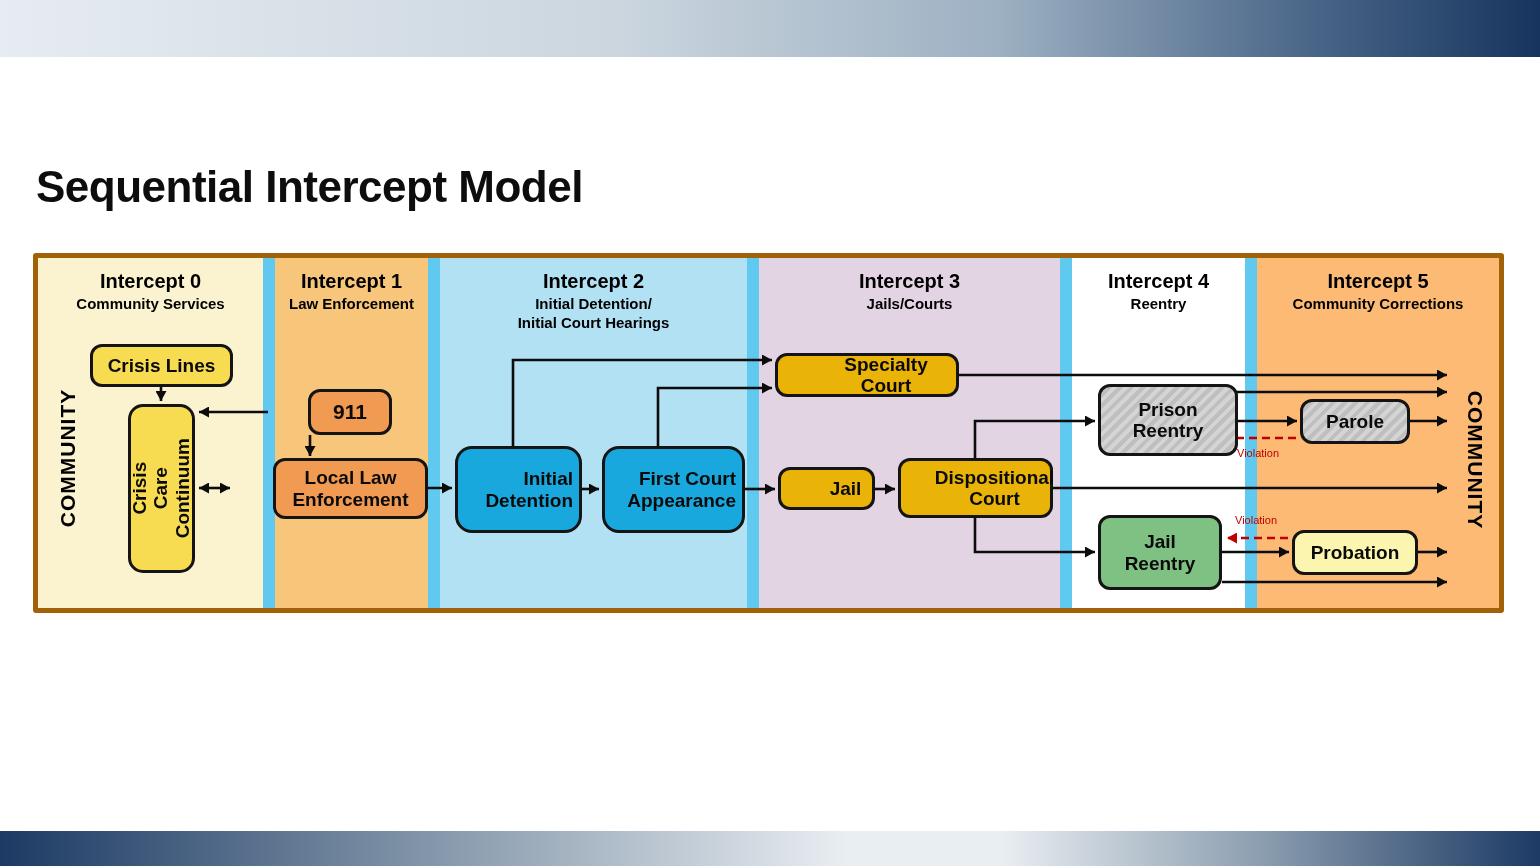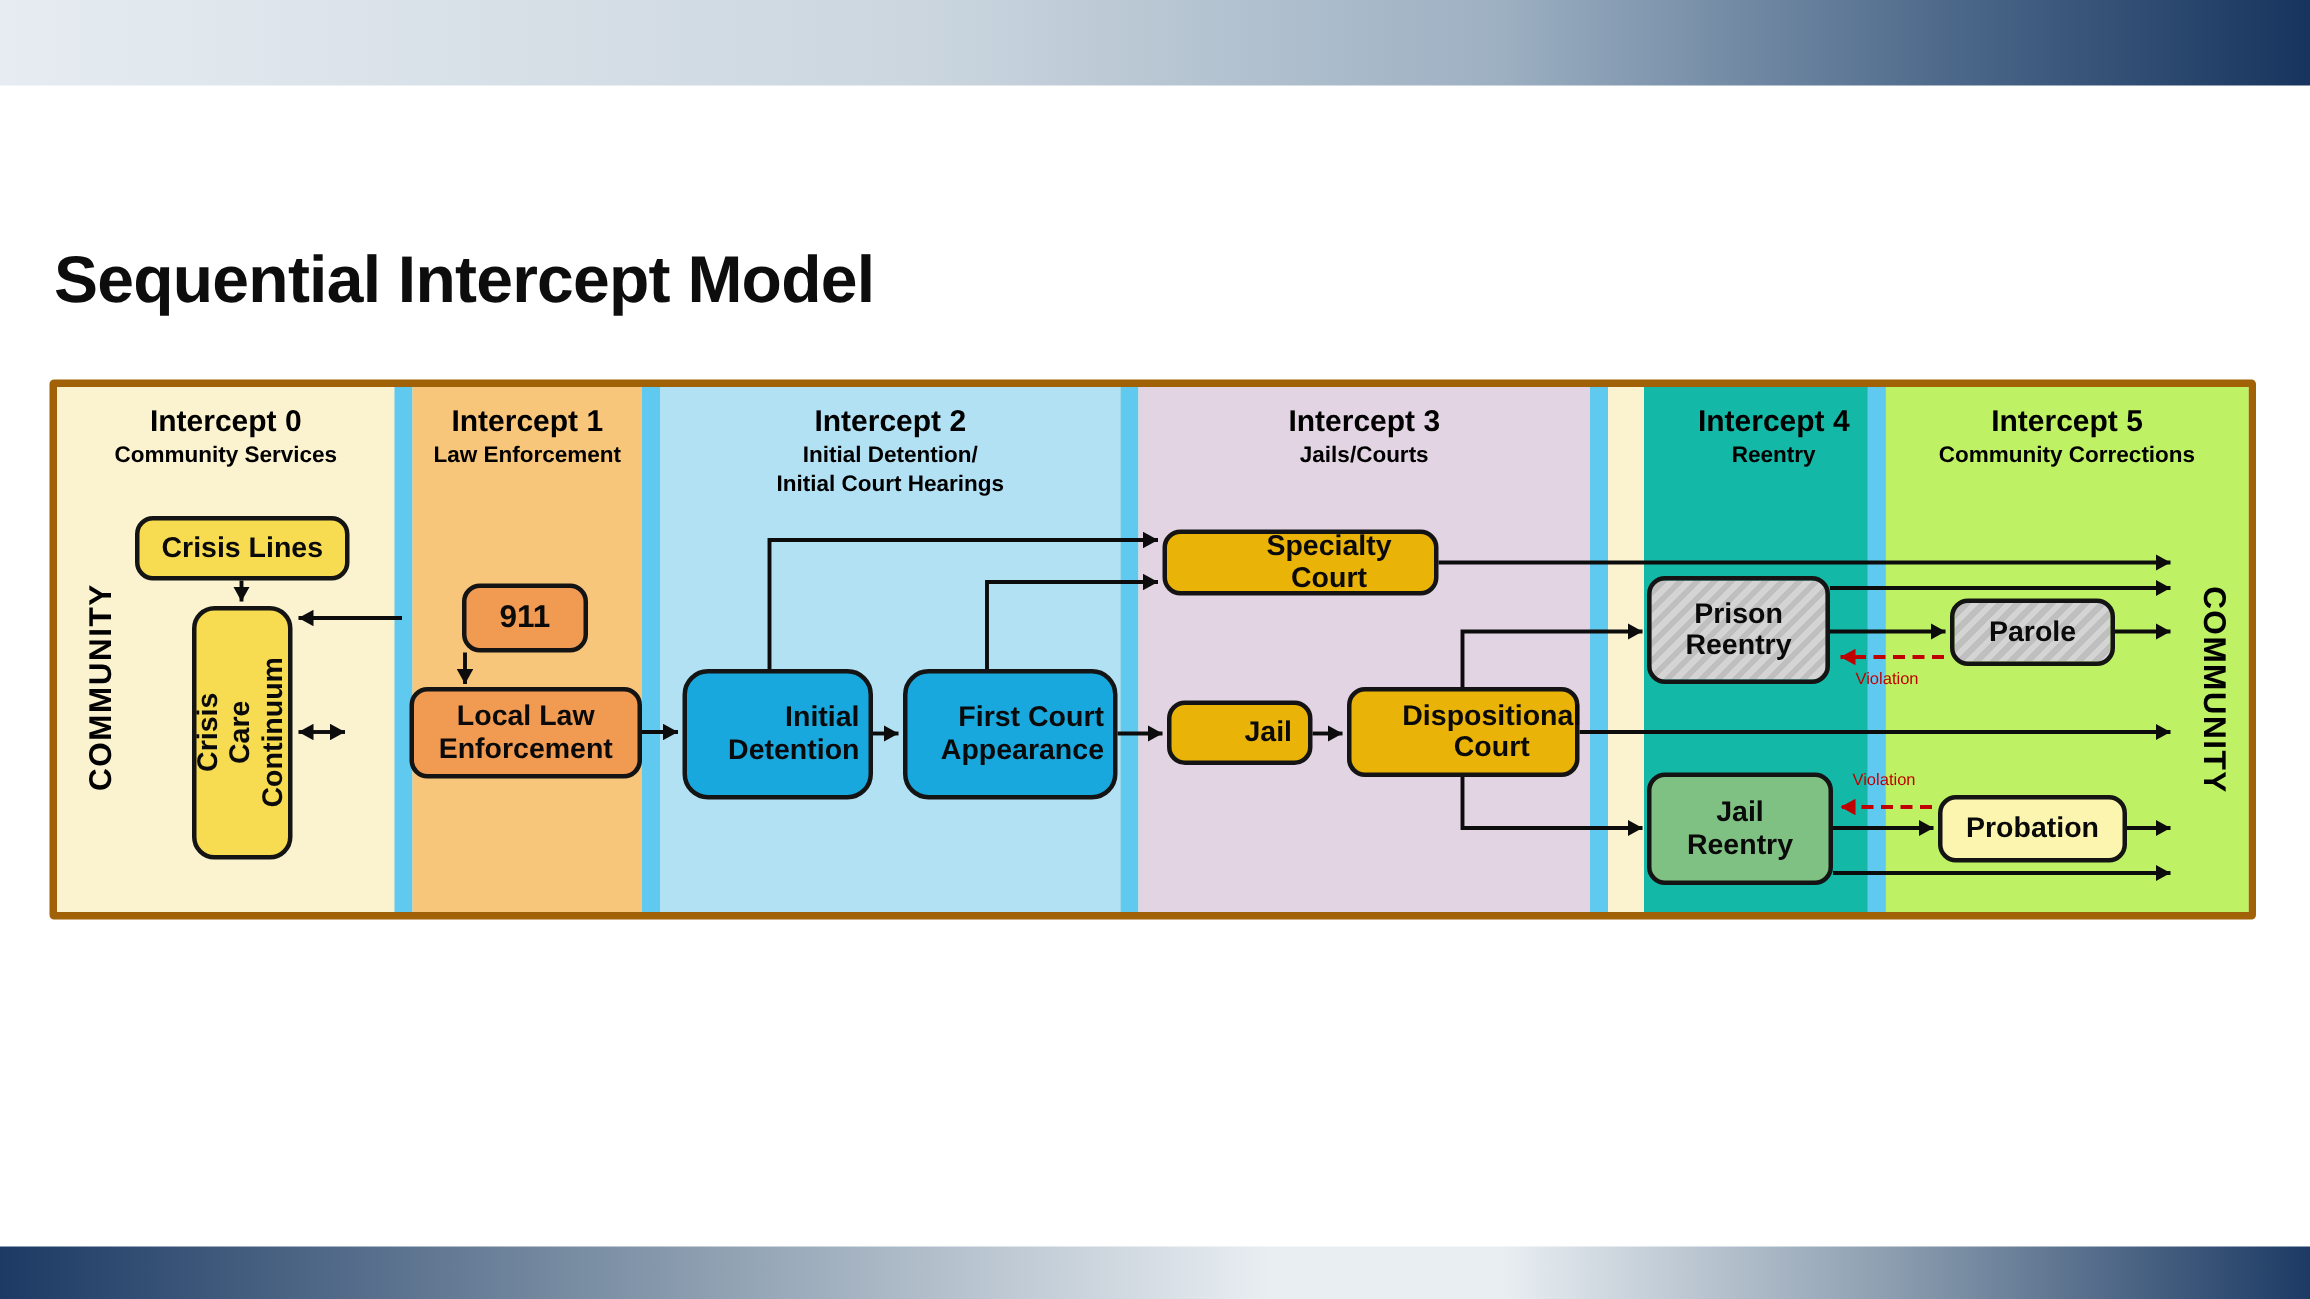--- a/index.html
+++ b/index.html
@@ -101,29 +101,29 @@
   <div class="divider" style="left:709px;"></div>
 
   <div class="col" style="left:721px; width:301px; background:#E3D4E4;">
     <div class="col-header">
       <div class="t">Intercept 3</div>
       <div class="s">Jails/Courts</div>
     </div>
   </div>
   <div class="divider" style="left:1022px;"></div>
 
-  <div class="col" style="left:1034px; width:173px; background:#14b8a6;margin-left:24px;">
+  <div class="col" style="left:1034px; width:173px; background:#ffffff;">
     <div class="col-header">
       <div class="t">Intercept 4</div>
       <div class="s">Reentry</div>
     </div>
   </div>
   <div class="divider" style="left:1207px;"></div>
 
-  <div class="col" style="left:1219px; width:242px; background:#bef264;">
+  <div class="col" style="left:1219px; width:242px; background:#fdba74;">
     <div class="col-header">
       <div class="t">Intercept 5</div>
       <div class="s">Community Corrections</div>
     </div>
   </div>
 
   <div class="community left">COMMUNITY</div>
   <div class="community right">COMMUNITY</div>
 
   <svg class="wires" width="1461" height="350" viewBox="0 0 1461 350">
@@ -180,21 +180,21 @@
   <div class="node blue big" style="left:417px; top:188px; width:127px; height:87px;">Initial Detention</div>
 
   <div class="node blue big" style="left:564px; top:188px; width:143px; height:87px;">First Court Appearance</div>
 
   <div class="node pink" style="left:737px; top:95px; width:184px; height:44px;">Specialty Court</div>
 
   <div class="node pink" style="left:740px; top:209px; width:97px; height:43px;">Jail</div>
 
   <div class="node pink" style="left:860px; top:200px; width:155px; height:60px;">Dispositional Court</div>
 
-  <div class="node hatch" style="left:1060px; top:126px; width:122px; height:72px;">Prison Reentry</div>
+  <div class="node hatch" style="left:1060px; top:126px; width:140px; height:72px;">Prison Reentry</div>
 
   <div class="node hatch" style="left:1262px; top:141px; width:110px; height:45px;">Parole</div>
 
   <div class="node green" style="left:1060px; top:257px; width:124px; height:75px;">Jail Reentry</div>
 
   <div class="node paleyellow" style="left:1254px; top:272px; width:126px; height:45px;">Probation</div>
 
 </div>
 
 <div class="bottombar"></div>

